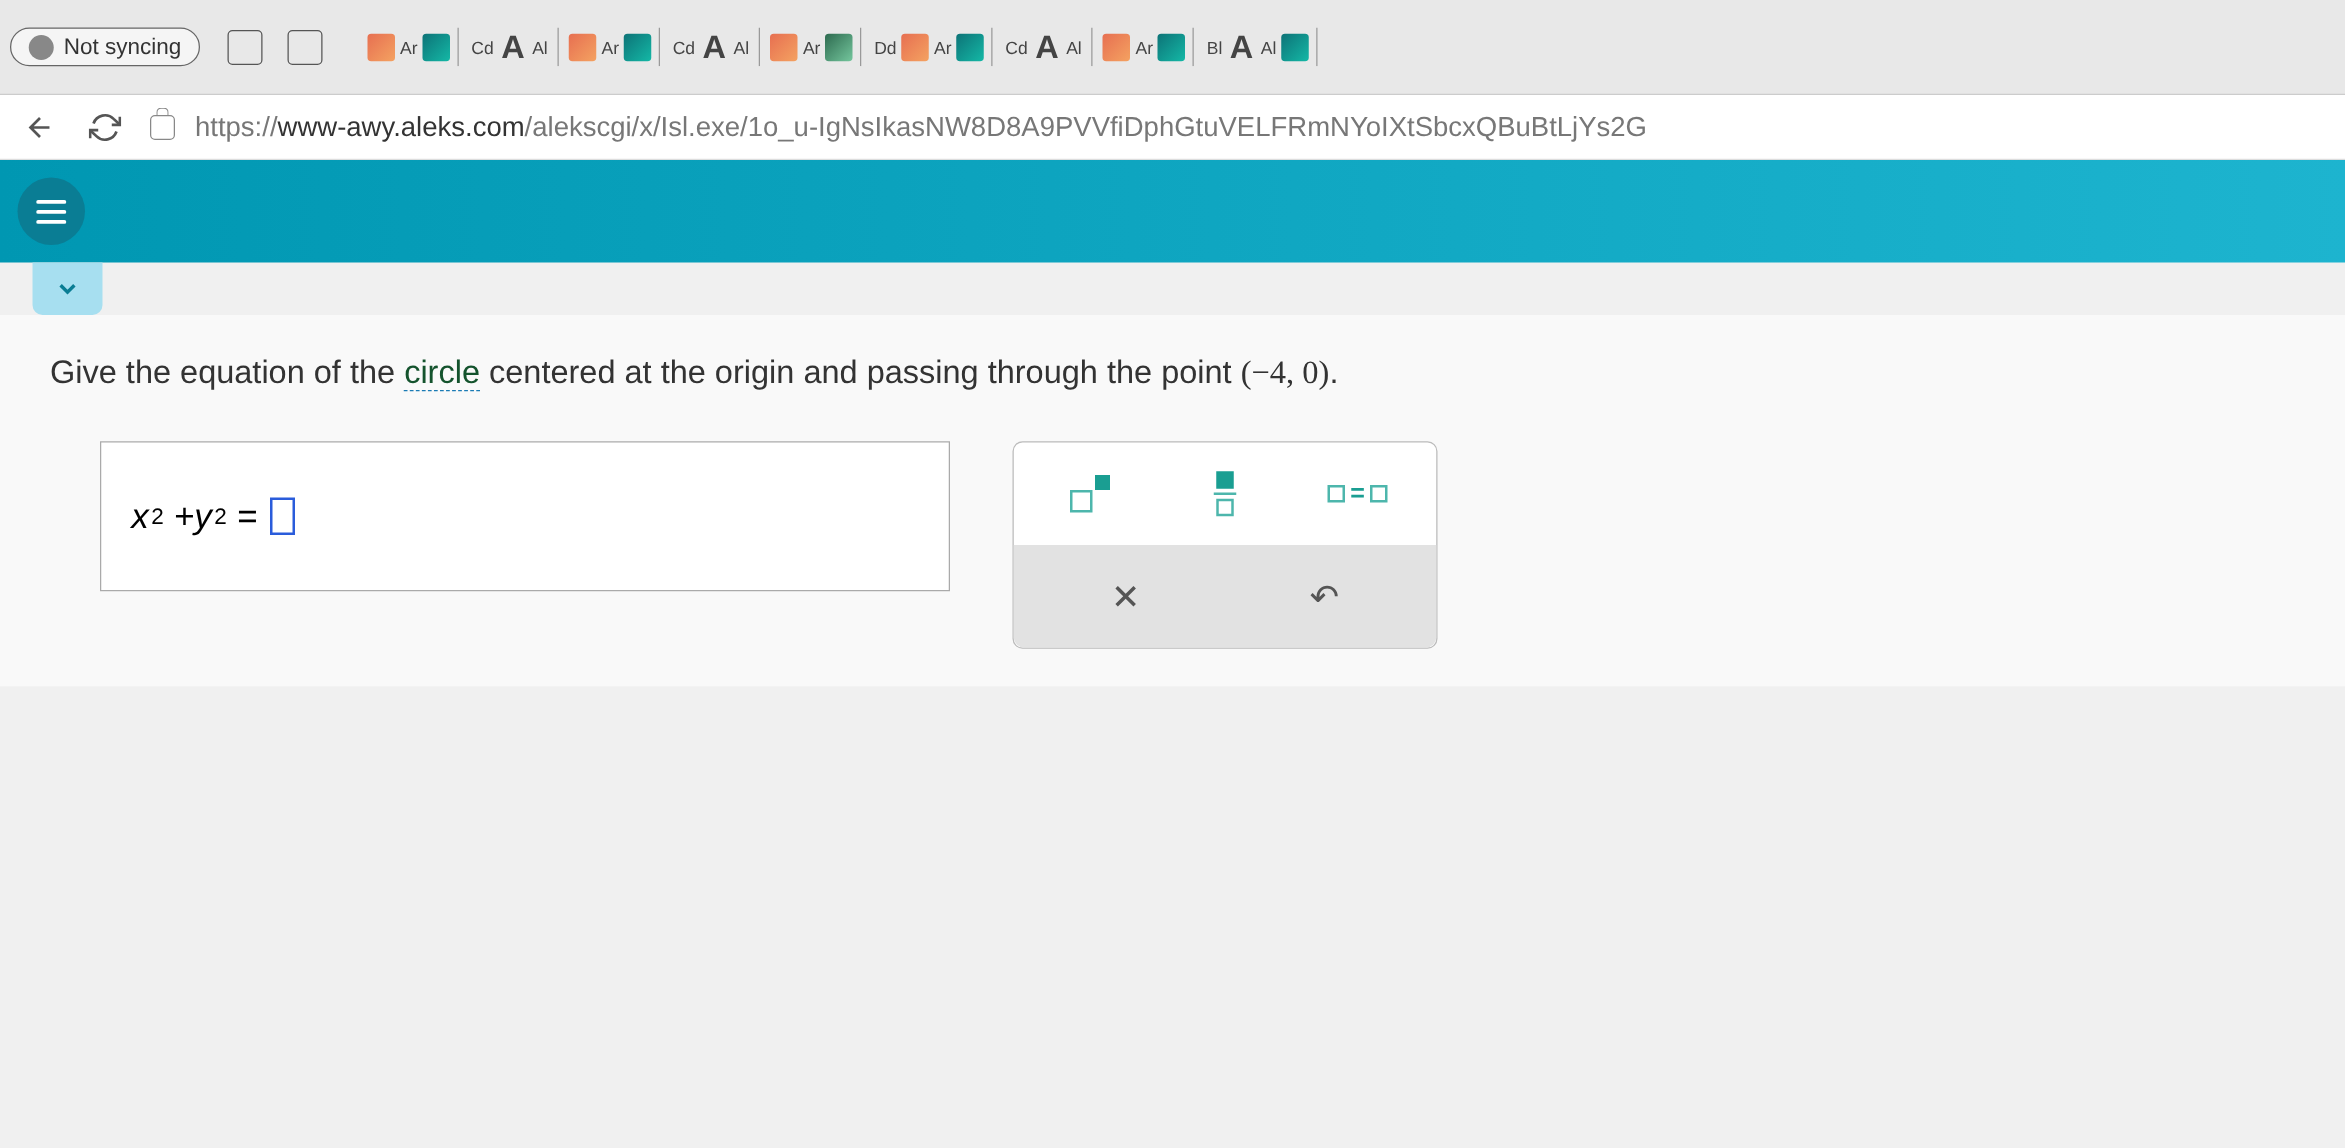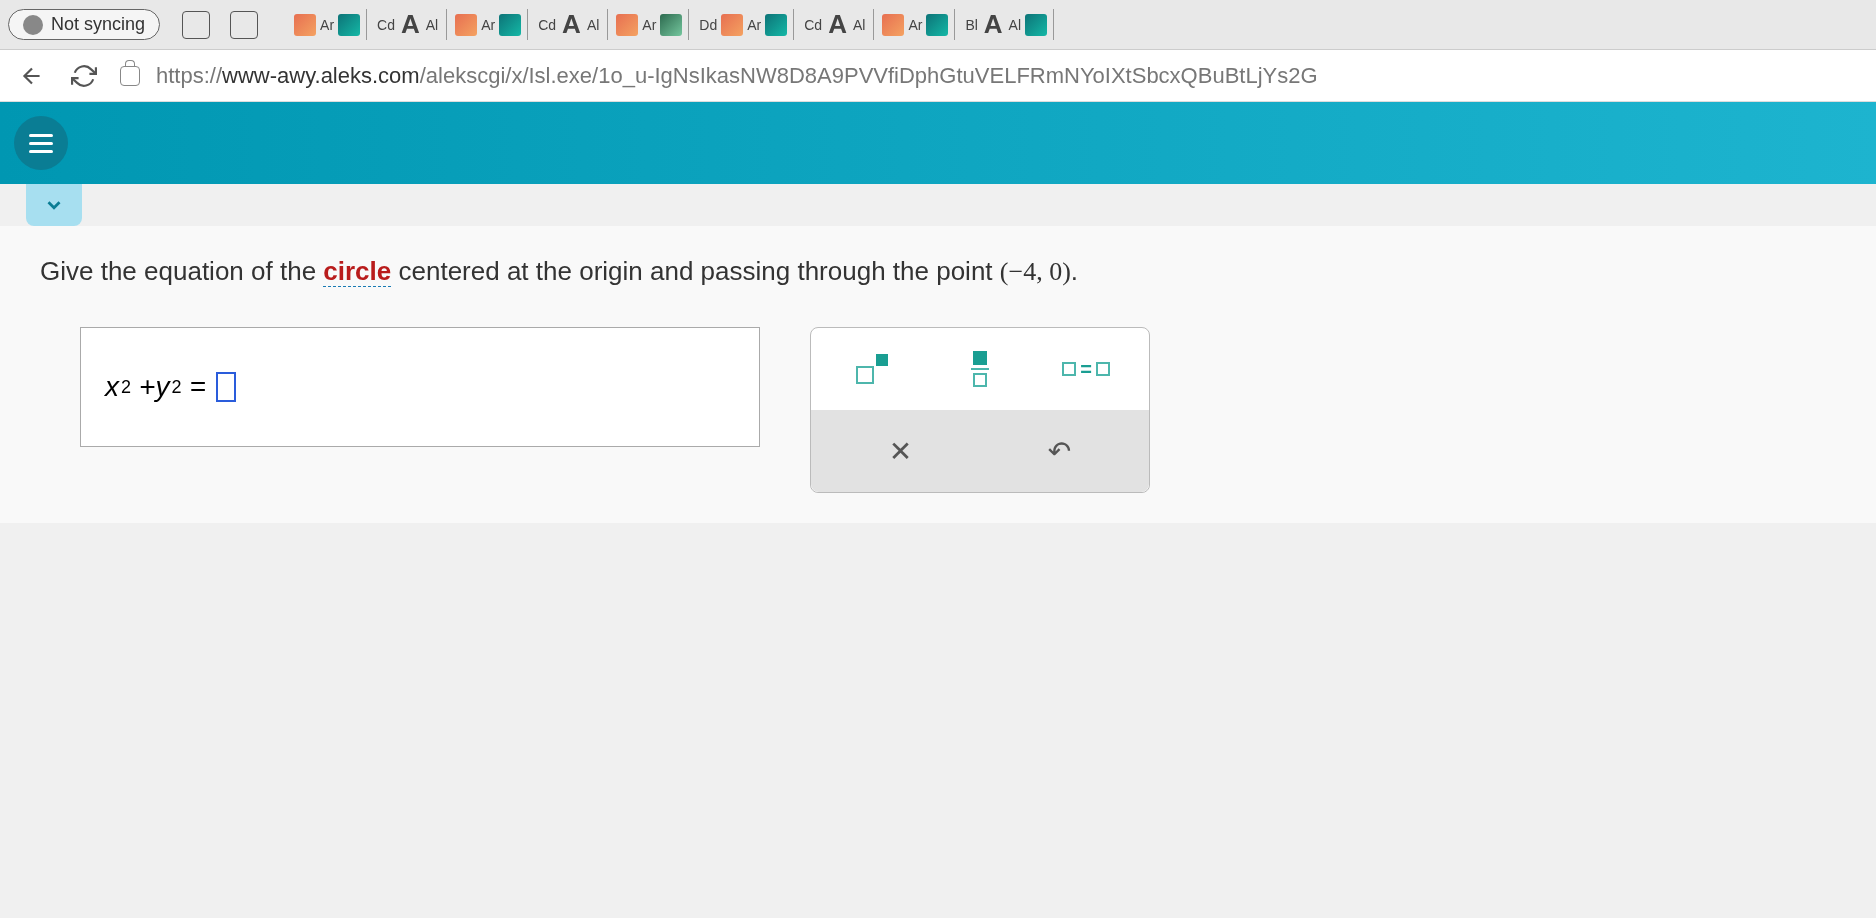--- a/index.html
+++ b/index.html
@@ -1,19 +1,19 @@
 <!DOCTYPE html>
 <html><head>
 <meta charset="utf-8">
 <style>
 * { margin: 0; padding: 0; box-sizing: border-box; font-family: Arial, sans-serif; }
 body { background: #f0f0f0; width: 1876px; height: 918px; overflow: hidden; }
 
 
-.browser-top { background: #e8e8e8; height: 50px; display: flex; align-items: center; padding: 0 8px; border-bottom: 1px solid #ccc; }
+.browser-top { background: #e8e8e8; height: 76px; display: flex; align-items: center; padding: 0 8px; border-bottom: 1px solid #ccc; }
 .sync-badge { display: flex; align-items: center; border: 1.5px solid #666; border-radius: 20px; padding: 4px 14px; background: #f5f5f5; margin-right: 12px; }
 .sync-avatar { width: 20px; height: 20px; background: #888; border-radius: 50%; margin-right: 8px; }
 .sync-text { font-size: 18px; color: #333; }
 .top-icon { width: 28px; height: 28px; margin: 0 10px; border: 1.5px solid #555; border-radius: 4px; }
 .tab-strip { display: flex; gap: 2px; flex: 1; overflow: hidden; margin-left: 20px; }
 .tab-group { display: flex; align-items: center; gap: 2px; border-right: 1px solid #999; padding: 0 6px; }
 .tab-icon { width: 22px; height: 22px; background: #2a9d8f; border-radius: 3px; }
 .tab-icon.pinkish { background: linear-gradient(135deg, #e76f51, #f4a261); }
 .tab-icon.teal { background: linear-gradient(135deg, #0d7377, #14b8a6); }
 .tab-icon.green { background: linear-gradient(135deg, #2d6a4f, #74c69d); }
@@ -37,21 +37,21 @@
 .breadcrumb { color: #cfeef4; }
 .topic-title { font-size: 24px; color: #fff; }
 
 
 .chevron-tab { width: 56px; height: 42px; background: #a7dff0; display: flex; align-items: center; justify-content: center; margin-left: 26px; border-radius: 0 0 8px 8px; cursor: pointer; }
 .chevron-tab svg { width: 22px; height: 22px; }
 
 
 .content { padding: 30px 40px; background: #f9f9f9; }
 .prompt { font-size: 26px; color: #333; margin-bottom: 40px; }
-.prompt .term { color: #b91c1c; border-bottom: 1px dashed #1a7bb5; cursor: pointer; font-weight: bold; }
+.prompt .term { color: #14532d; border-bottom: 1px dashed #1a7bb5; cursor: pointer; }
 
 .work-row { display: flex; gap: 50px; align-items: flex-start; margin-left: 40px; }
 .answer-box { border: 1px solid #aaa; background: #fff; width: 680px; height: 120px; display: flex; align-items: center; padding: 0 24px; font-size: 28px; font-family: 'Times New Roman', serif; font-style: italic; }
 .answer-box .sup { font-size: 18px; vertical-align: super; font-style: normal; margin-left: 2px; margin-right: 8px; }
 .answer-box .blank { display: inline-block; width: 20px; height: 30px; border: 2px solid #2a5cdb; margin-left: 10px; }
 
 .tool-panel { border: 1px solid #bbb; border-radius: 8px; background: #fff; width: 340px; }
 .tool-row { display: flex; justify-content: space-around; padding: 18px 10px; }
 .tool-btn { width: 60px; height: 46px; display: flex; align-items: center; justify-content: center; cursor: pointer; font-size: 20px; color: #2a9d8f; }
 .tool-row.second { background: #e2e2e2; border-radius: 0 0 8px 8px; }

